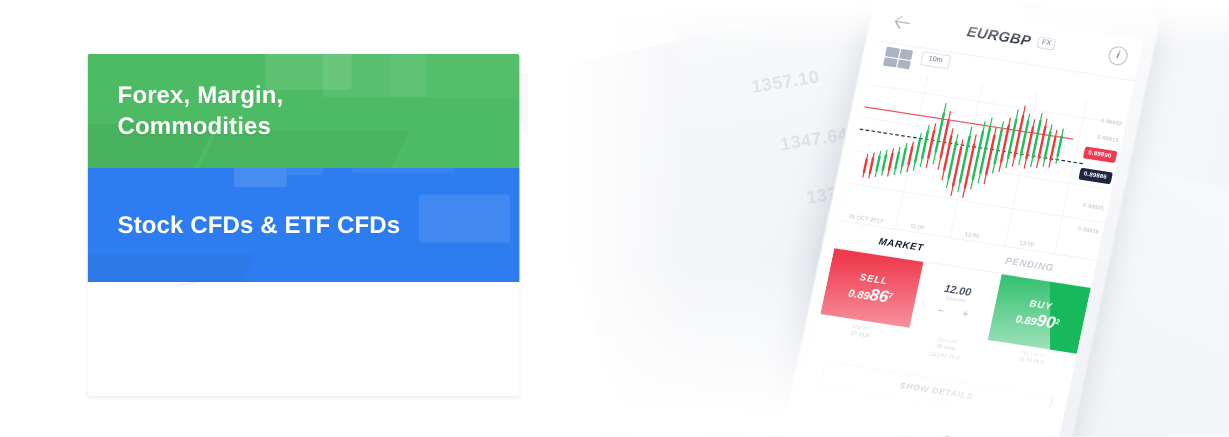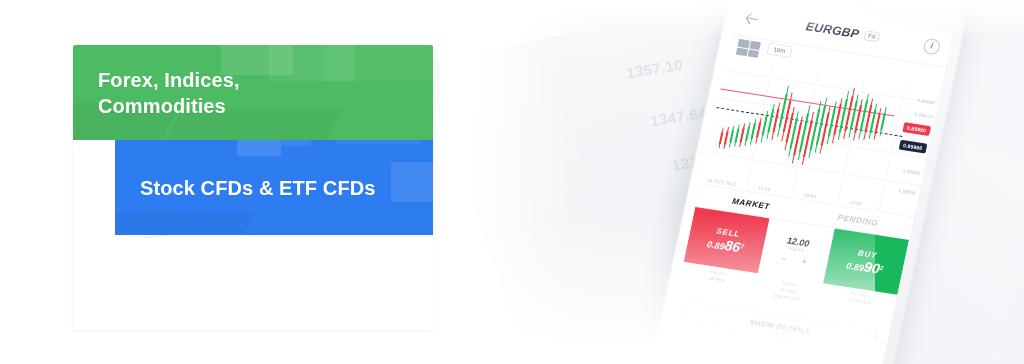--- a/index.html
+++ b/index.html
@@ -32,21 +32,21 @@
   }
   .band{position:relative;height:95px;overflow:hidden;}
   .band .label{
     position:absolute;left:25px;top:50%;transform:translateY(-50%);
     color:#ffffff;font-weight:700;font-size:20px;line-height:26px;
     letter-spacing:.1px;white-space:pre-line;text-shadow:0 1px 1px rgba(0,0,0,.06);
     z-index:3;
   }
   .band .deco{position:absolute;z-index:1;}
   .band-green{background:#4cbb63;}
-  .band-blue{background:#2d7df0;margin-left:42px;}
+  .band-blue{background:#2d7df0;}
   .band-orange{background:#f5a623;}
 
   
   .d-rect{border-radius:2px;}
   .g-d1{left:148px;top:-26px;width:72px;height:56px;background:rgba(255,255,255,.10);}
   .g-d2{left:196px;top:-34px;width:86px;height:70px;background:rgba(255,255,255,.07);}
   .g-d3{left:-30px;top:58px;width:120px;height:70px;background:rgba(0,0,0,.045);transform:skewX(-26deg);}
   .g-d4{left:96px;top:64px;width:160px;height:50px;background:rgba(0,0,0,.035);transform:skewX(-26deg);}
   .g-d5{left:252px;top:-10px;width:120px;height:46px;background:rgba(255,255,255,.05);}
 
@@ -188,21 +188,21 @@
   <div class="ghost-price" style="left:672px;top:155px;font-size:15px;transform:rotate(-9deg);">137</div>
 
   <div class="feature-card">
 
     <div class="band band-green">
       <div class="deco d-rect g-d1"></div>
       <div class="deco d-rect g-d2"></div>
       <div class="deco d-rect g-d5"></div>
       <div class="deco d-rect g-d3"></div>
       <div class="deco d-rect g-d4"></div>
-      <div class="label">Forex, Indices,
+      <div class="label">Forex, Margin,
 Commodities</div>
     </div>
 
     <div class="band band-blue">
       <div class="deco d-rect b-d4"></div>
       <div class="deco d-rect b-d1"></div>
       <div class="deco d-rect b-d2"></div>
       <div class="deco d-rect b-d3"></div>
       <div class="deco d-rect b-d5"></div>
       <div class="label">Stock CFDs &amp; ETF CFDs</div>

